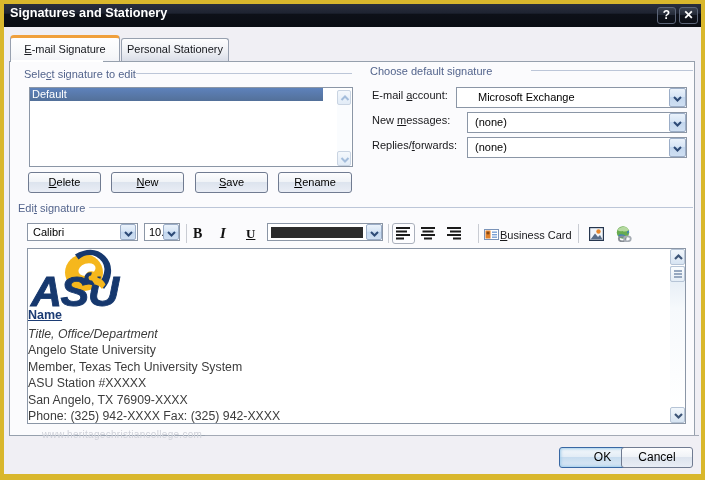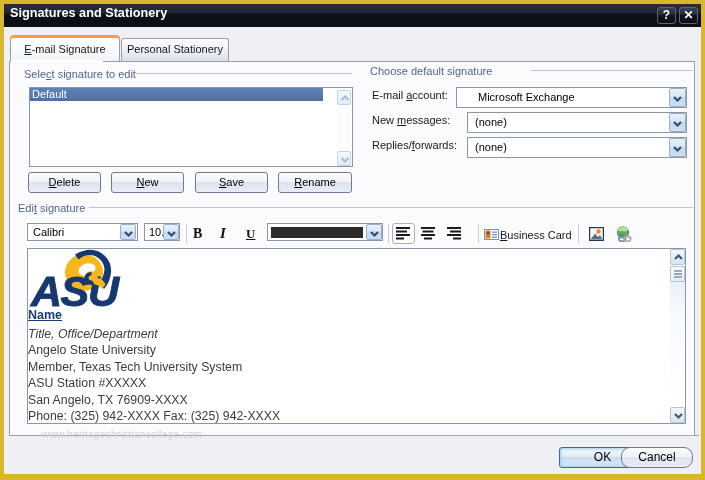--- a/index.html
+++ b/index.html
@@ -216,15 +216,15 @@
 <div class="abs sigline" style="top:376px;">ASU Station #XXXXX</div>
 <div class="abs sigline" style="top:393px;">San Angelo, TX 76909-XXXX</div>
 <div class="abs sigline" style="top:409px;">Phone: (325) 942-XXXX Fax: (325) 942-XXXX</div>
 
 <div class="abs" style="left:42px; top:429px; font-size:10px; color:#cfd1d9; letter-spacing:0.3px;">www.heritagechristiancollege.com</div>
 <div class="abs" style="left:205px; top:435px; width:494px; height:1px; background:#a3a9b5;"></div>
 
 <div class="abs" style="left:536px; top:447px; width:87px; height:21px; border:1px solid #3867a3; border-radius:3px;
   background:linear-gradient(180deg,#f4f8fb 0%,#e3edf6 45%,#c7dcef 50%,#dce9f5 100%);
   box-shadow:inset 0 0 3px 1px #9fcbea; font-size:12px; text-align:center; line-height:19px; color:#000;margin-left:23px;">OK</div>
-<div class="abs" style="left:621px; top:447px; width:72px; height:21px; border:1px solid #707b91; border-radius:9px;
+<div class="abs" style="left:621px; top:447px; width:72px; height:21px; border:1px solid #707b91; border-radius:3px;
   background:linear-gradient(180deg,#fdfdfe 0%,#f0f3f7 45%,#dde4ee 50%,#e9edf5 100%);
   font-size:12px; text-align:center; line-height:19px; color:#000;">Cancel</div>
 
 </body></html>

